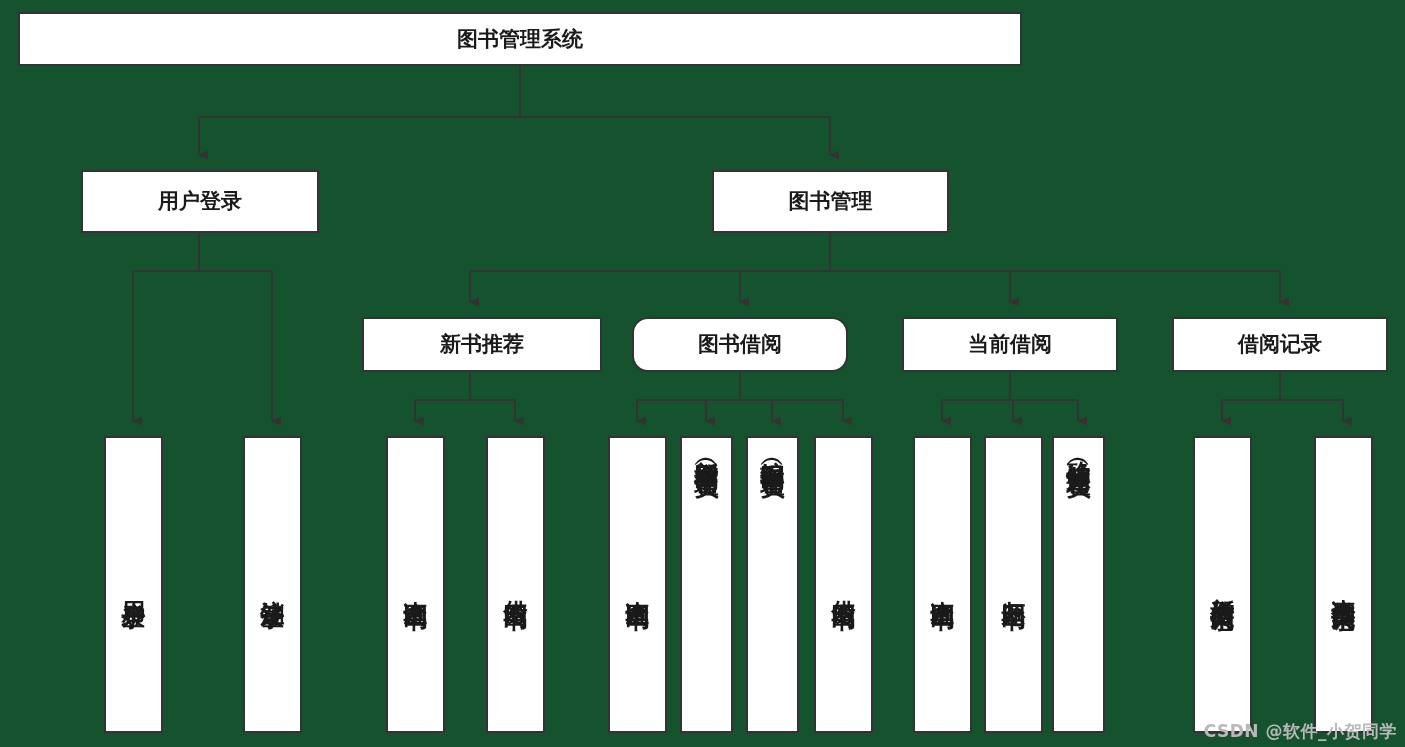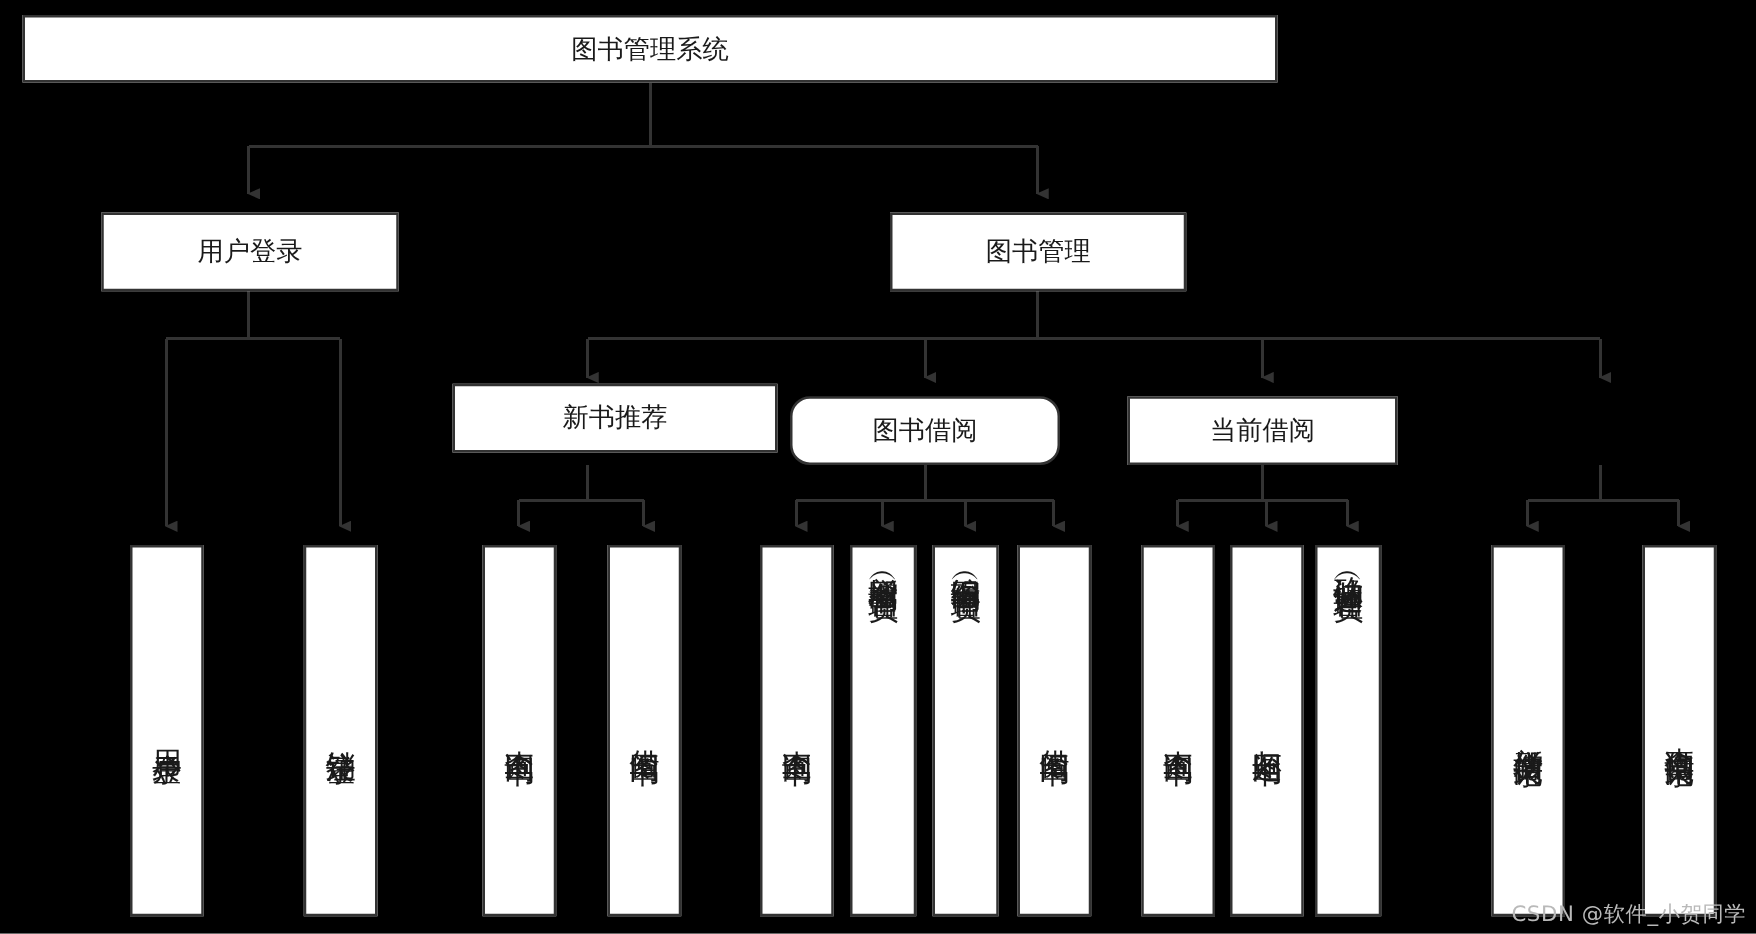--- a/index.html
+++ b/index.html
@@ -7,22 +7,23 @@
     padding: 0;
     background: #ffffff;
   }
   body {
     font-family: "DejaVu Sans", "Liberation Sans", sans-serif;
   }
   #canvas {
     position: relative;
     width: 1405px;
     height: 747px;
-    background: #000000;
+    background: #14532d;
     overflow: hidden;
+    font-weight: bold;
   }
   #wires {
     position: absolute;
     left: 0;
     top: 0;
     width: 1405px;
     height: 747px;
   }
   .node {
     position: absolute;
@@ -132,29 +133,32 @@
     <span class="node-label">图书管理系统</span>
   </div>
 
   <div class="node h-node" style="left:81px; top:170px; width:238px; height:63px;">
     <span class="node-label">用户登录</span>
   </div>
   <div class="node h-node" style="left:712px; top:170px; width:237px; height:63px;">
     <span class="node-label">图书管理</span>
   </div>
 
-  <div class="node h-node" style="left:362px; top:307px; width:260px; height:55px;">
+  <div class="node h-node" style="left:362px; top:317px; width:240px; height:55px;">
     <span class="node-label">新书推荐</span>
   </div>
   <div class="node h-node" style="left:632px; top:317px; width:216px; height:55px;border-radius:16px;">
     <span class="node-label">图书借阅</span>
   </div>
   <div class="node h-node" style="left:902px; top:317px; width:216px; height:55px;">
     <span class="node-label">当前借阅</span>
   </div>
+  <div class="node h-node" style="left:1172px; top:317px; width:216px; height:55px;">
+    <span class="node-label">借阅记录</span>
+  </div>
 
   <div class="node v-node v-center" style="left:104px; top:436px; width:59px; height:297px;">
     <span class="node-label">用户登录</span>
   </div>
   <div class="node v-node v-center" style="left:243px; top:436px; width:59px; height:297px;">
     <span class="node-label">注销登录</span>
   </div>
   <div class="node v-node v-center" style="left:386px; top:436px; width:59px; height:297px;">
     <span class="node-label">查询图书</span>
   </div>

